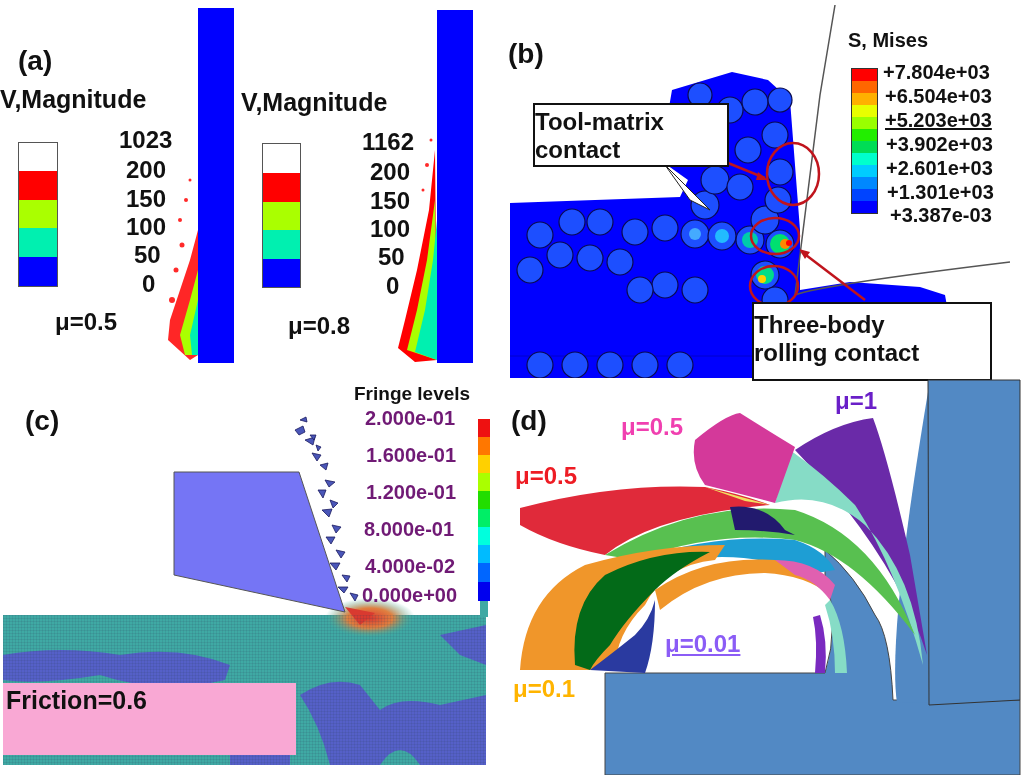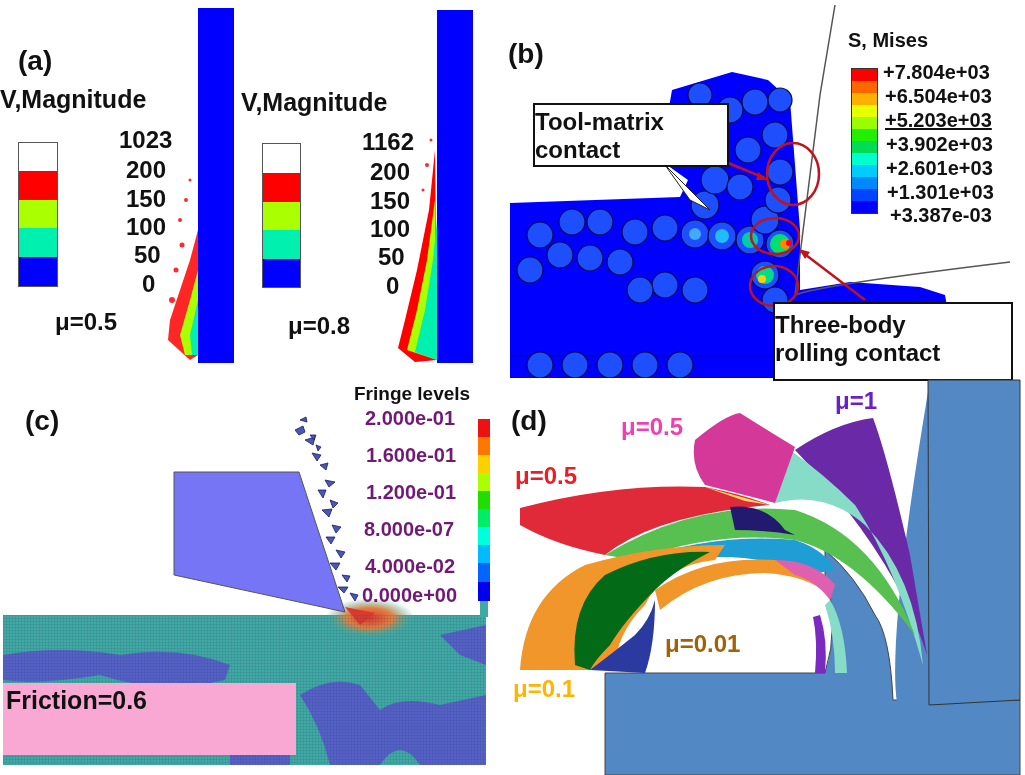--- a/index.html
+++ b/index.html
@@ -151,21 +151,21 @@
     <line x1="228" y1="163" x2="265" y2="178" stroke="#c0141c" stroke-width="2.5"></line>
     <polygon points="268,180 258,172 256,180" fill="#c0141c"></polygon>
     <line x1="365" y1="300" x2="302" y2="252" stroke="#c0141c" stroke-width="2.5"></line>
     <polygon points="299,249 310,252 305,259" fill="#c0141c"></polygon>
   </svg>
 
   <div class="abs callout" style="left:33px;top:103px;width:196px;height:64px;padding-top:3px;">
     <div>Tool-matrix</div>
     <div>contact</div>
   </div>
-  <div class="abs callout" style="left:273px;top:302px;width:240px;height:79px;padding-top:7px;">
+  <div class="abs callout" style="left:252px;top:302px;width:240px;height:79px;padding-top:7px;">
     <div>Three-body</div>
     <div>rolling contact</div>
   </div>
 
   <div class="abs legend-title" style="left:348px;top:29px;font-size:20px;">S, Mises</div>
   <div class="abs" style="left:351px;top:68px;width:25px;height:144px;border:1px solid #333;">
     <div class="swatch" style="top:0;height:12px;background:#ff0000;"></div>
     <div class="swatch" style="top:12px;height:12px;background:#ff6600;"></div>
     <div class="swatch" style="top:24px;height:12px;background:#ffb000;"></div>
     <div class="swatch" style="top:36px;height:12px;background:#e8ff00;"></div>
@@ -245,21 +245,21 @@
     <div class="swatch" style="top:72px;height:18px;background:#22dd00;"></div>
     <div class="swatch" style="top:90px;height:18px;background:#00ee66;"></div>
     <div class="swatch" style="top:108px;height:18px;background:#00ffdd;"></div>
     <div class="swatch" style="top:126px;height:18px;background:#00bbff;"></div>
     <div class="swatch" style="top:144px;height:19px;background:#0066ff;"></div>
     <div class="swatch" style="top:163px;height:19px;background:#0000ee;"></div>
   </div>
   <div class="abs fringe-tick" style="left:365px;top:33px;">2.000e-01</div>
   <div class="abs fringe-tick" style="left:366px;top:70px;">1.600e-01</div>
   <div class="abs fringe-tick" style="left:366px;top:107px;">1.200e-01</div>
-  <div class="abs fringe-tick" style="left:364px;top:144px;">8.000e-07</div>
+  <div class="abs fringe-tick" style="left:364px;top:144px;">8.000e-01</div>
   <div class="abs fringe-tick" style="left:365px;top:181px;">4.000e-02</div>
   <div class="abs fringe-tick" style="left:362px;top:210px;">0.000e+00</div>
 
   <div class="abs" style="left:3px;top:308px;width:293px;height:72px;background:#f9a8d4;">
     <div class="bold" style="position:absolute;left:3px;top:3px;font-size:25px;color:#111;white-space:nowrap;">Friction=0.6</div>
   </div>
 </div>
 
 <div class="abs" style="left:495px;top:375px;width:530px;height:400px;">
   <svg width="530" height="400" style="left:0;top:0;">
@@ -283,15 +283,15 @@
     <path d="M280 185 Q320 185 340 210 L335 225 Q320 205 300 200 Z" fill="#e060b0"></path>
     <path d="M335 225 Q350 250 352 298 L340 298 Q340 260 330 230 Z" fill="#86dcc6"></path>
     <path d="M325 240 Q333 265 330 298 L320 298 Q323 265 318 242 Z" fill="#7a2ac0"></path>
   </svg>
 
   <div class="abs panel-label" style="left:16px;top:30px;">(d)</div>
 
   <div class="abs mu" style="left:340px;top:12px;color:#6a1fc8;">μ=1</div>
   <div class="abs mu" style="left:126px;top:38px;color:#f040b0;">μ=0.5</div>
   <div class="abs mu" style="left:20px;top:87px;color:#ee1c24;">μ=0.5</div>
-  <div class="abs mu" style="left:170px;top:255px;color:#a16207;">μ=0.01</div>
+  <div class="abs mu" style="left:170px;top:255px;color:#8b5cf6;text-decoration:underline;">μ=0.01</div>
   <div class="abs mu" style="left:18px;top:300px;color:#ffb400;">μ=0.1</div>
 </div>
 
 </body></html>

